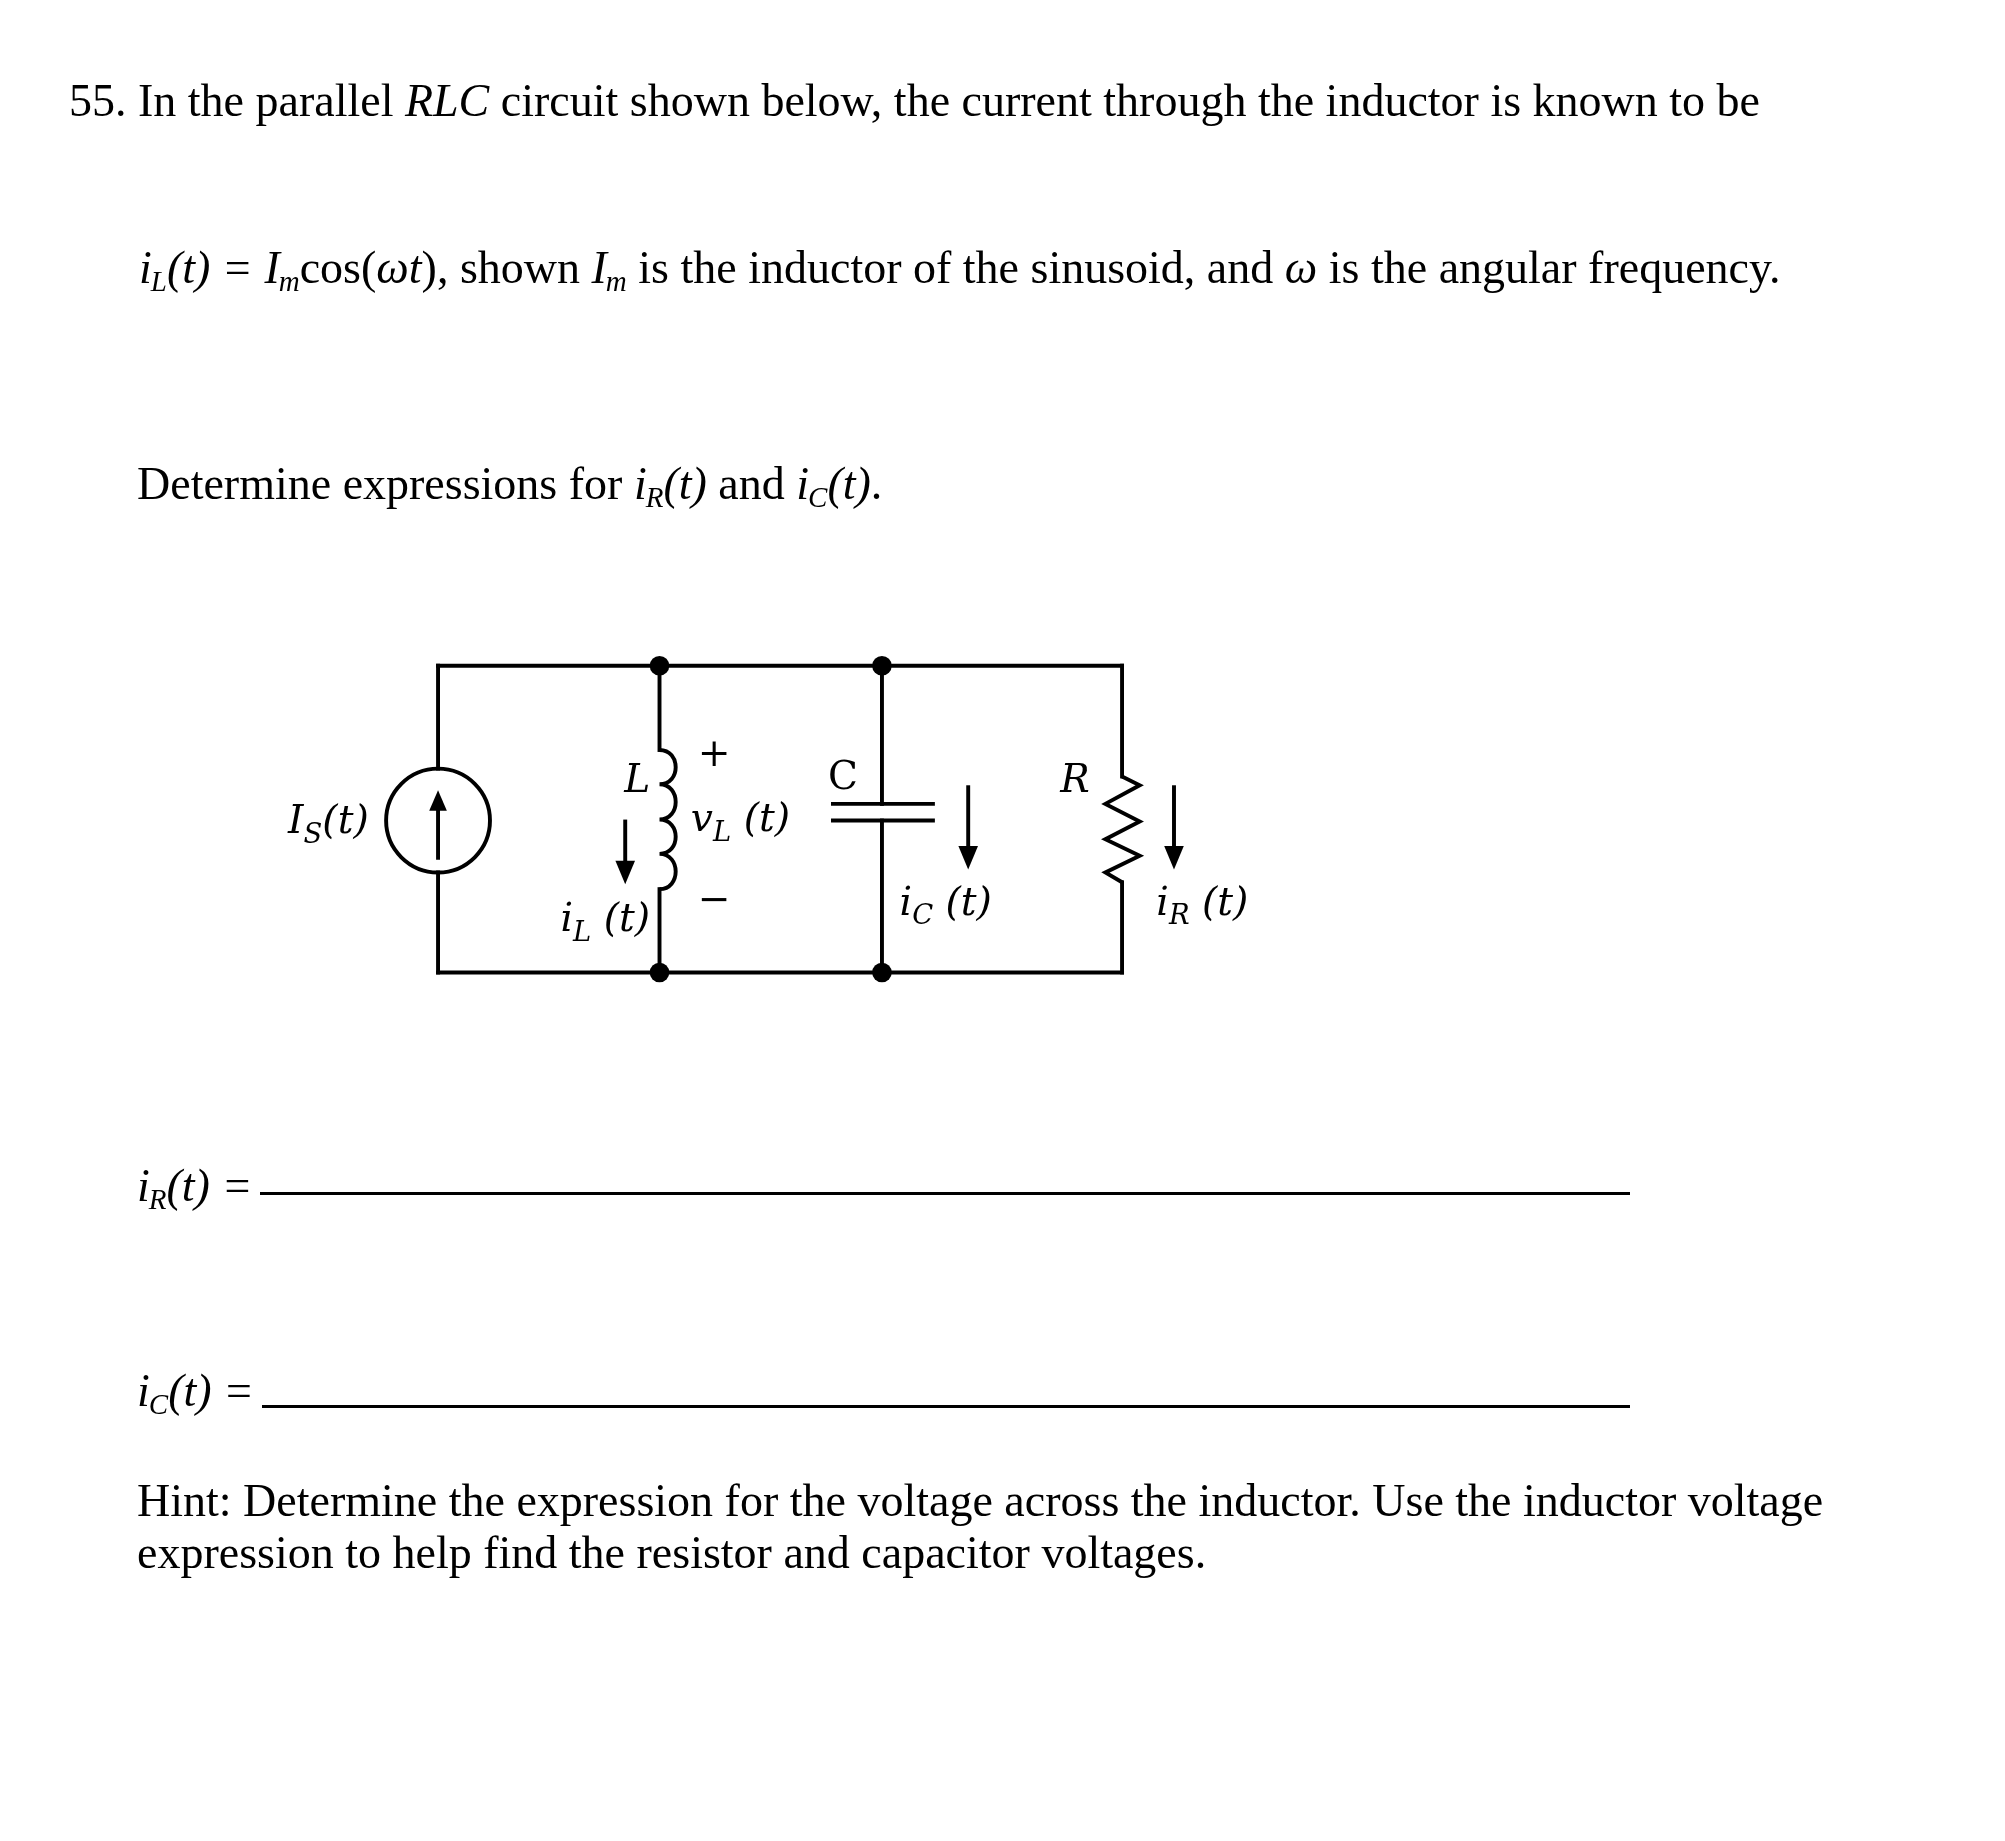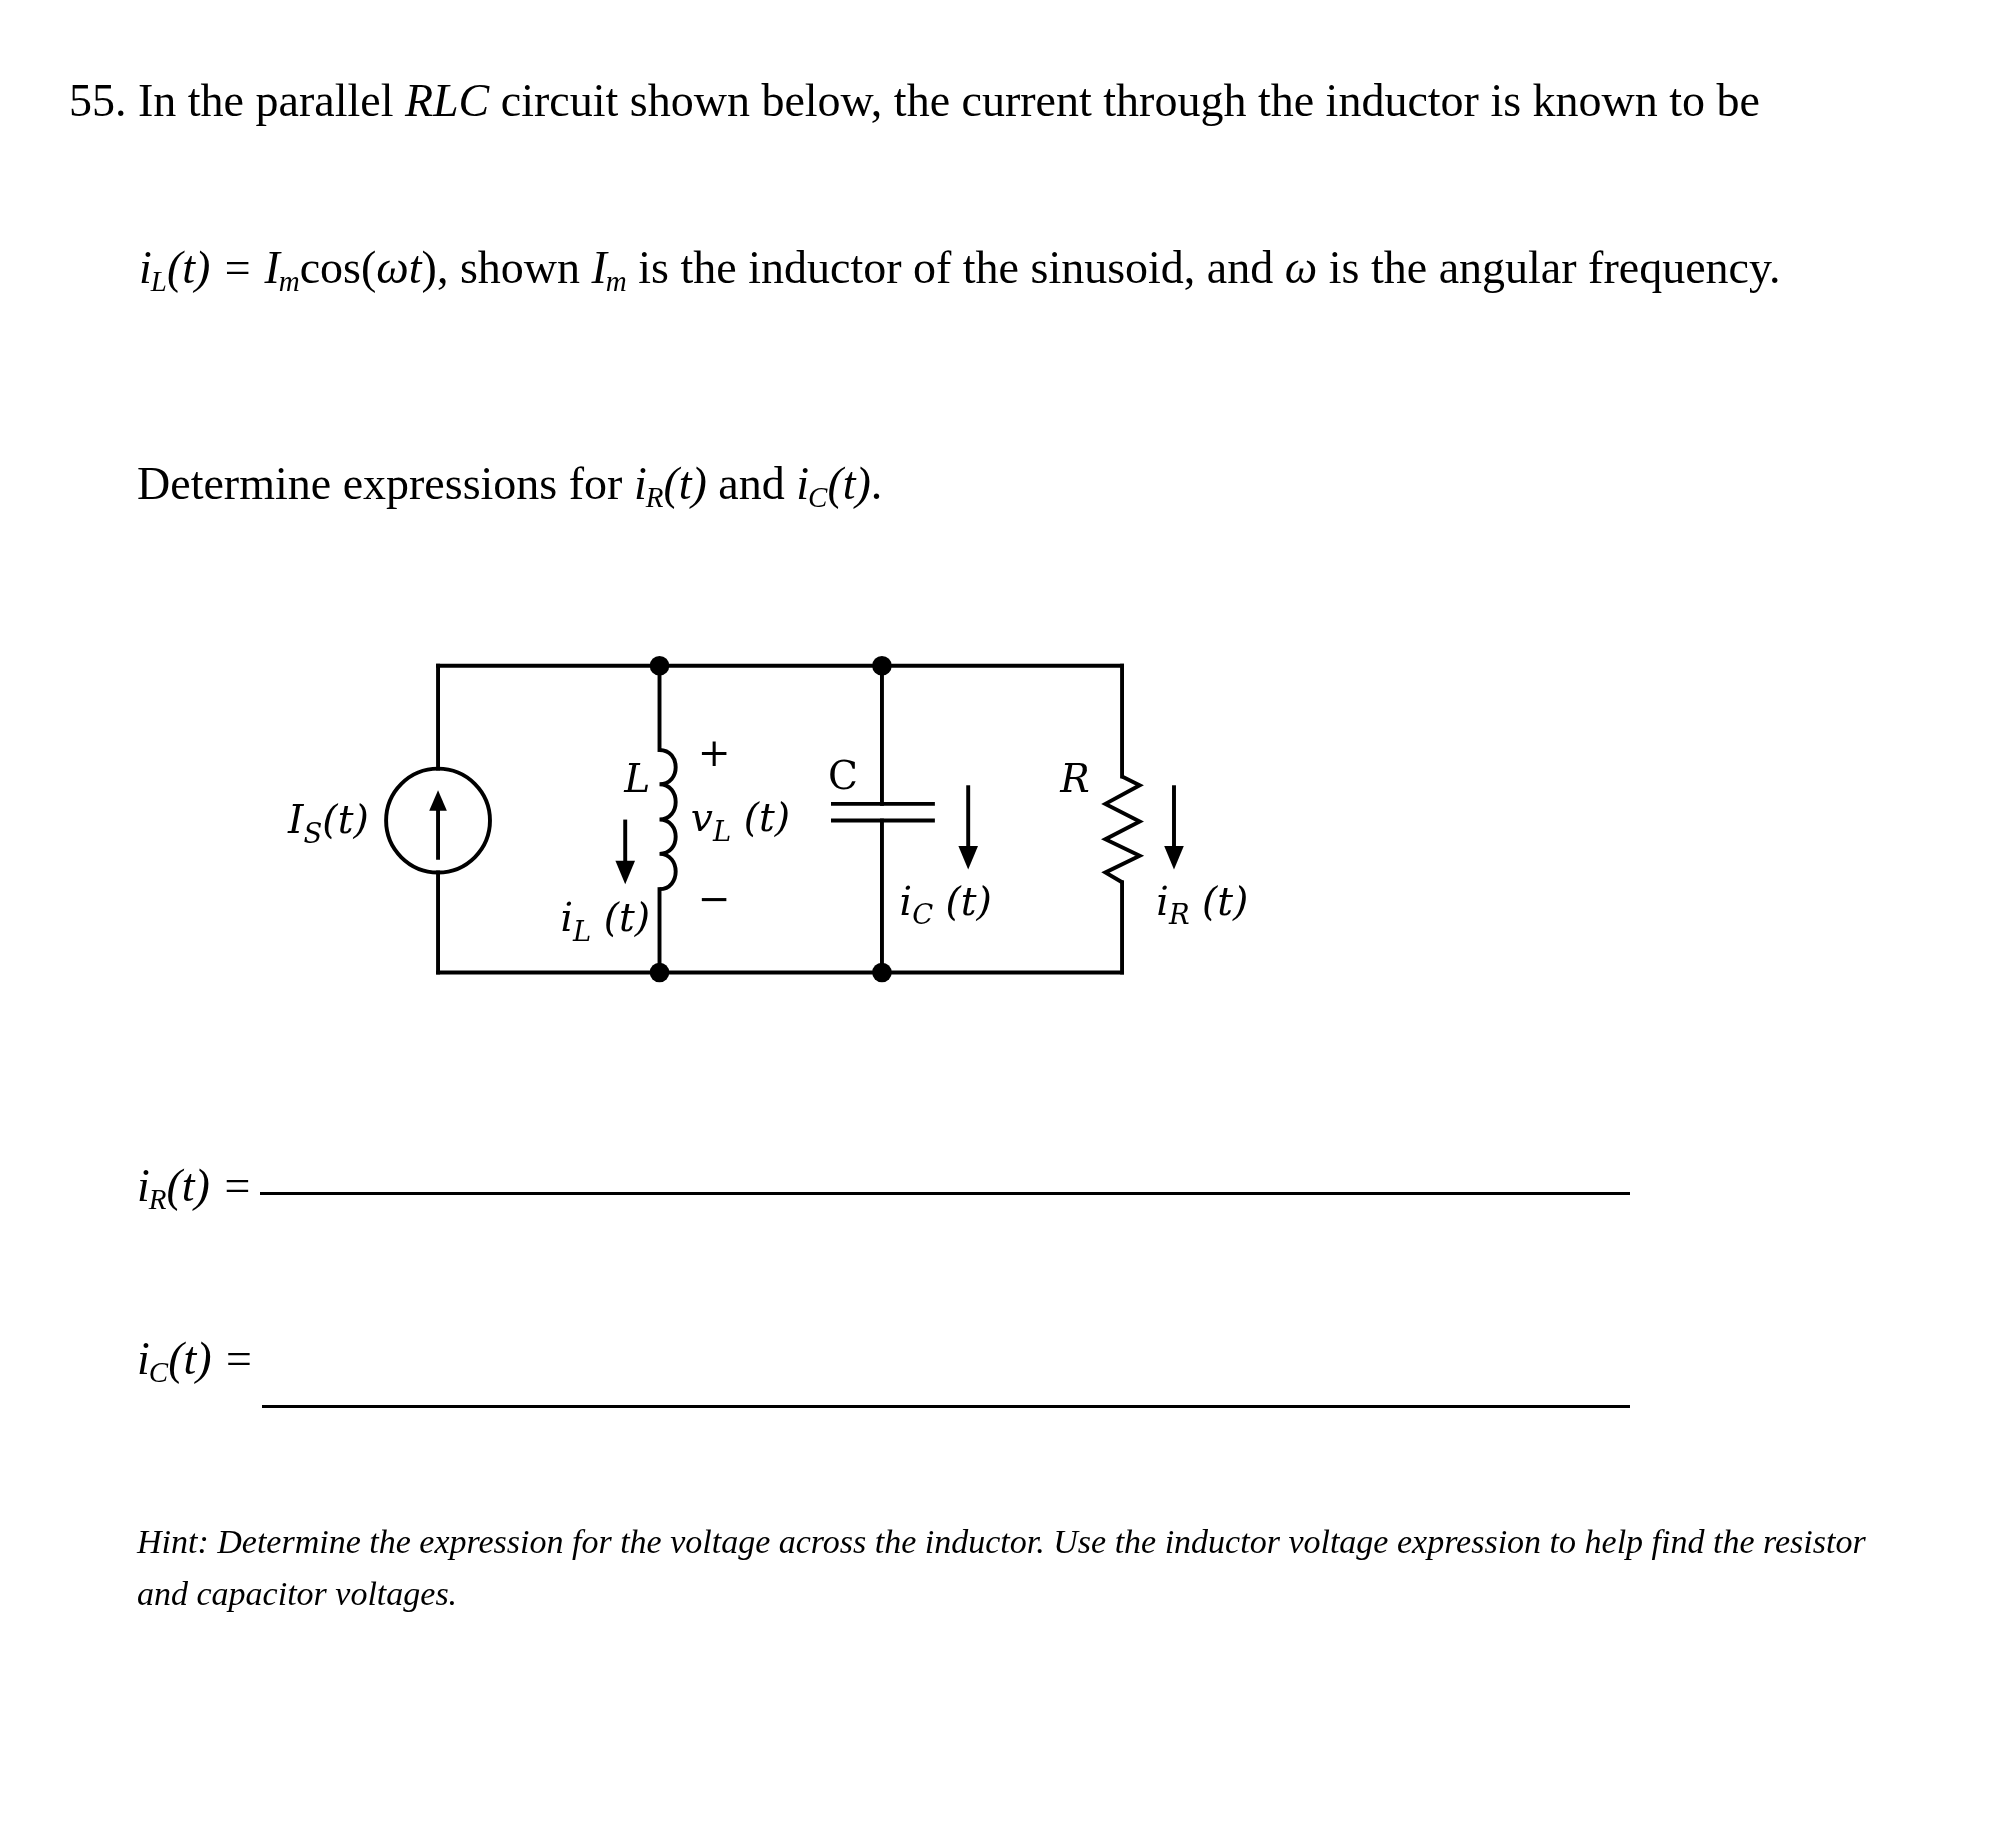--- a/index.html
+++ b/index.html
@@ -28,35 +28,34 @@
       position: relative;
       top: 7.8px;
       margin-left: -1px;
     }
     #q-line1 { left: 69px; top: 78px; }
     #eq-line { left: 139px; top: 245px; }
     #det-line { left: 137px; top: 461px; }
     #hint-block {
       position: absolute;
       left: 137px;
-      top: 1516px;
+      top: 1475px;
       width: 1745px;
-      font-size: 34px;
+      font-size: 46px;
       line-height: 52px;
-      font-style: italic;
     }
     .answer-row {
       position: absolute;
       left: 137px;
       white-space: nowrap;
       font-size: 46px;
       line-height: 1;
     }
     #answer-r { top: 1163px; }
-    #answer-c { top: 1336px; }
+    #answer-c { top: 1368px; }
     .answer-blank {
       position: absolute;
       height: 2.9px;
       background: #000;
     }
     #blank-r { left: 260px; top: 1192px; width: 1370px; }
     #blank-c { left: 262px; top: 1405px; width: 1368px; }
 
     #circuit {
       position: absolute;

